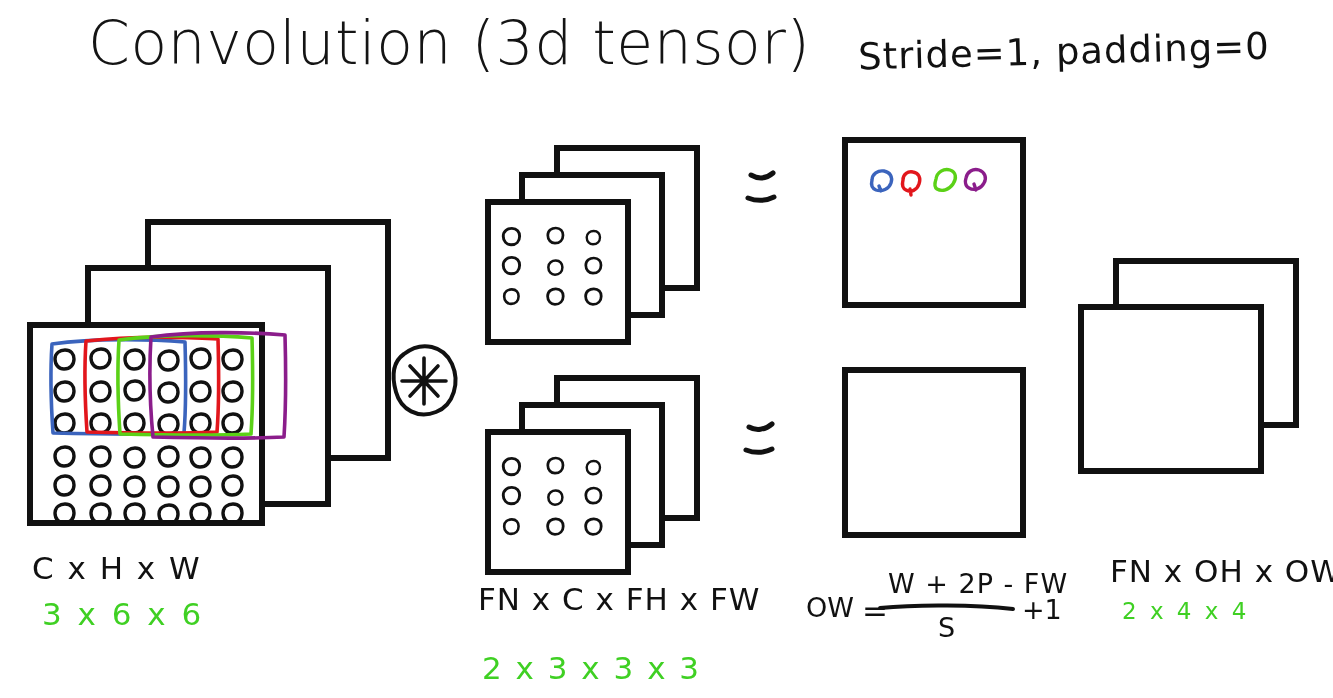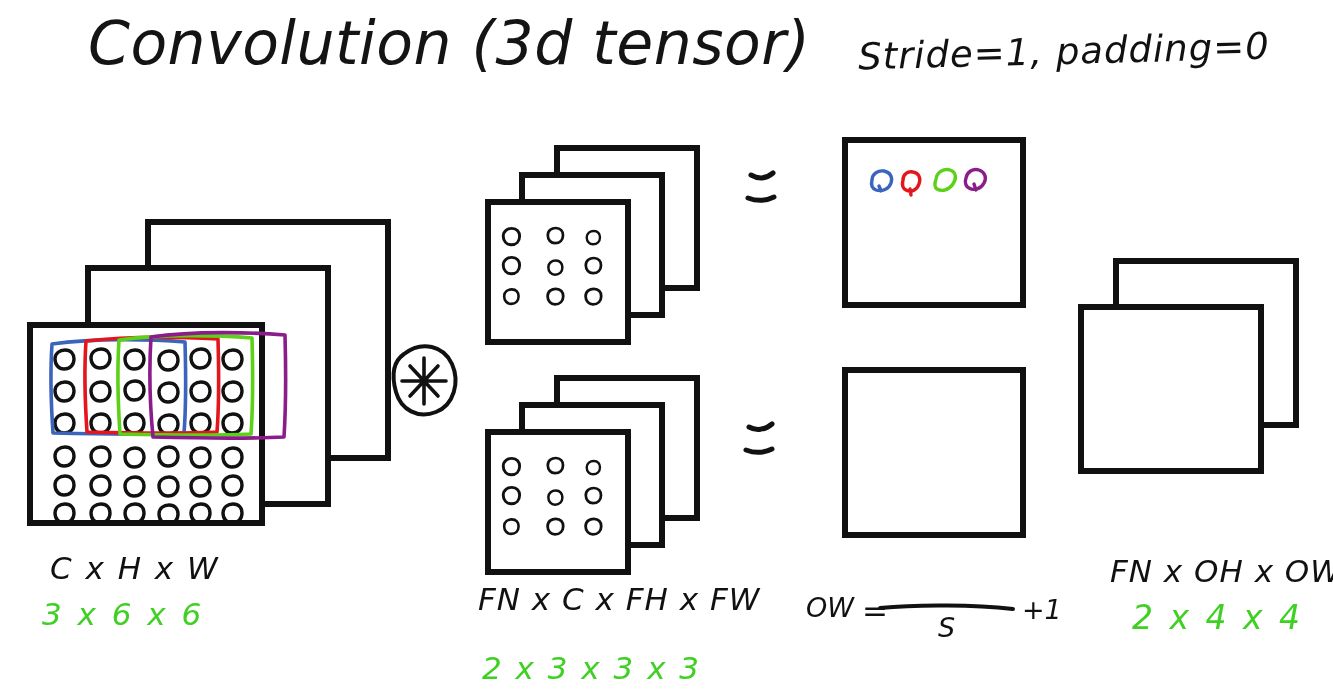--- a/index.html
+++ b/index.html
@@ -9,21 +9,20 @@
   }
   body {
     font-family: "Liberation Sans", sans-serif;
   }
   #canvas {
     position: relative;
     width: 1333px;
     height: 698px;
     background: #ffffff;
     overflow: hidden;
-    font-style: italic;
   }
   .title {
     position: absolute;
     left: 88px;
     top: 8px;
     font-family: "DejaVu Sans", sans-serif;
     font-size: 60px;
     font-weight: 300;
     letter-spacing: 0.5px;
     color: #141414;
@@ -178,27 +177,28 @@
     <g>
       <rect x="1116" y="261" width="180" height="164" fill="#ffffff" stroke="#111111" stroke-width="6"></rect>
       <rect x="1081" y="307" width="180" height="164" fill="#ffffff" stroke="#111111" stroke-width="6"></rect>
     </g>
 
     <path d="M 880,608 C 920,604 975,605 1013,609" fill="none" stroke="#111111" stroke-width="4" stroke-linecap="round"></path>
   </svg>
 
   <div class="hand" style="left:858px; top:30px; font-size:37px; transform:rotate(-1.5deg); letter-spacing:1px;">Stride=1,  padding=0</div>
 
-  <div class="hand" style="left:50px; top:550px; font-size:31px; letter-spacing:2px;">C x H x W</div>
+  <div class="hand" style="left:32px; top:550px; font-size:31px; letter-spacing:2px;">C x H x W</div>
   <div class="hand hand-green" style="left:42px; top:596px; font-size:31px; letter-spacing:3px;">3 x 6 x 6</div>
 
   <div class="hand" style="left:478px; top:581px; font-size:31px; letter-spacing:1px;">FN x C x FH x FW</div>
   <div class="hand hand-green" style="left:482px; top:650px; font-size:31px; letter-spacing:2px;">2 x 3 x 3 x 3</div>
 
   <div class="hand" style="left:1110px; top:553px; font-size:31px; letter-spacing:1px;">FN x OH x OW</div>
-  <div class="hand hand-green" style="left:1122px; top:598px; font-size:33px; letter-spacing:3px;margin-left:10px;">2 x 4 x 4</div>
+  <div class="hand hand-green" style="left:1122px; top:598px; font-size:23px; letter-spacing:3px;">2 x 4 x 4</div>
 
   <div class="hand" style="left:806px; top:592px; font-size:27px;">OW</div>
   <div class="hand" style="left:862px; top:592px; font-size:31px;">=</div>
+  <div class="hand" style="left:888px; top:568px; font-size:27px; letter-spacing:1px;">W + 2P - FW</div>
   <div class="hand" style="left:938px; top:612px; font-size:27px;">S</div>
   <div class="hand" style="left:1022px; top:594px; font-size:27px;">+1</div>
 
 </div>
 
 </body></html>

